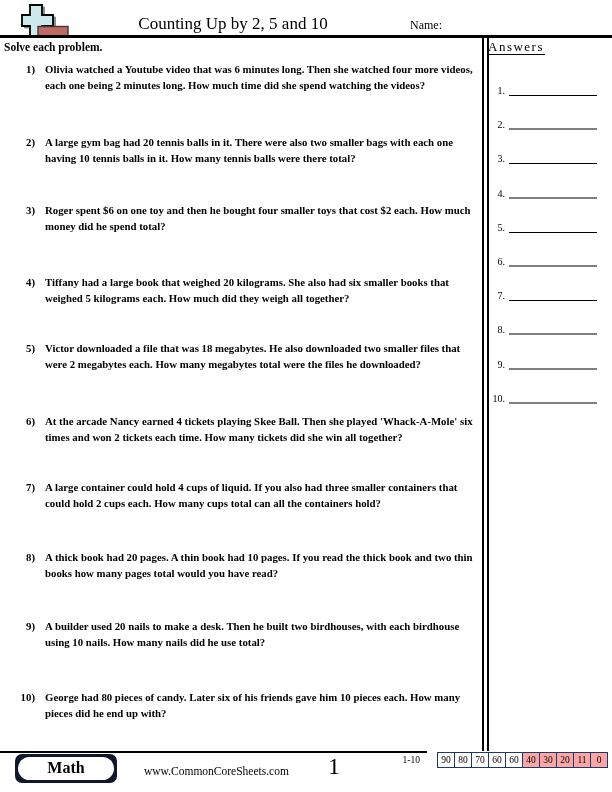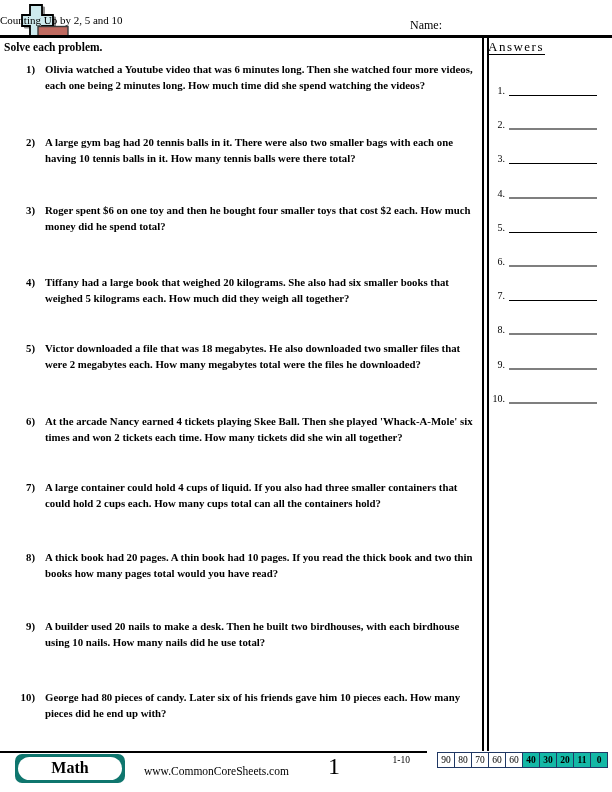--- a/index.html
+++ b/index.html
@@ -3,52 +3,52 @@
 <meta charset="utf-8">
 <style>
   html,body{margin:0;padding:0;}
   body{
     width:612px;height:792px;position:relative;background:#fff;color:#000;
     font-family:"Liberation Serif", serif;overflow:hidden;
   }
   
   .header-line{position:absolute;left:0;top:35px;width:612px;height:2.5px;background:#000;}
   .logo{position:absolute;left:10px;top:2px;width:80px;height:36px;}
-  .title{position:absolute;left:0;top:14px;width:466px;text-align:left;font-size:11px;}
+  .title{position:absolute;left:0;top:14px;width:466px;text-align:center;font-size:17px;}
   .name-label{position:absolute;left:410px;top:18px;font-size:12px;}
   .instruction{position:absolute;left:4px;top:41px;font-size:11.5px;font-weight:bold;text-align:right;}
   
   .vsep{position:absolute;left:482px;top:38px;height:713px;width:7px;
         border-left:2px solid #000;border-right:2px solid #000;box-sizing:border-box;}
   .answers-title{position:absolute;left:487px;top:39px;width:122px;
         font-size:13px;font-weight:normal;}
   .answers-title span{letter-spacing:1.5px;border-bottom:1.5px solid #000;padding:0 1px;}
   .answer{position:absolute;left:485px;width:112px;height:14px;display:flex;
         align-items:flex-end;font-size:10px;}
   .anum{width:20px;text-align:right;flex:none;}
   .aline{flex:1;margin-left:4px;height:13px;}
   .answer.black .aline{border-bottom:1.2px solid #000;}
   .answer.gray .aline{border-bottom:2px solid #7f7f7f;}
   
   .problem{position:absolute;left:0;display:flex;font-size:10.8px;line-height:16px;}
   .pnum{width:35px;flex:none;text-align:right;font-weight:bold;padding-right:10px;}
   .ptext{width:436px;font-weight:bold;}
   
   .footer-line{position:absolute;left:0;top:751px;width:427px;height:2px;background:#000;}
-  .badge{position:absolute;left:15px;top:754px;width:110px;height:29px;background:#0f766e;border-radius:7px;}
+  .badge{position:absolute;left:15px;top:754px;width:102px;height:29px;background:#0f172a;border-radius:7px;}
   .badge-inner{position:absolute;left:3px;top:3px;right:3px;bottom:3px;background:#fff;
         border-radius:12px;text-align:center;font-weight:bold;font-size:16px;line-height:22px;}
   .website{position:absolute;left:144px;top:765px;font-size:11.5px;}
   .page-num{position:absolute;left:322px;top:753px;width:24px;text-align:center;font-size:24px;}
   .score{position:absolute;top:752px;right:4px;display:flex;align-items:center;font-size:9.5px;}
-  .score-label{margin-right:15px;}
+  .score-label{margin-right:5px;}
   .cell{width:16px;height:14px;line-height:14px;text-align:center;flex:none;
         border:1px solid #203864;background:#fff;margin-left:-1px;}
   .cell.first{margin-left:12px;}
-  .cell.hl{background:#14b8a6;font-weight:bold;}
+  .cell.hl{background:#fca5a5;}
 </style>
 </head>
 <body>
 
 <svg class="logo" viewBox="0 0 80 36" aria-hidden="true">
   <path d="M20 3 H32 V13 H43 V24 H32 V34 H20 V24 H12 V13 H20 Z" transform="translate(2.5,2)" fill="#8c8c8c" stroke="#8c8c8c" stroke-width="1"></path>
   <path d="M20 3 H32 V13 H43 V24 H32 V34 H20 V24 H12 V13 H20 Z" fill="#cde9ed" stroke="#000" stroke-width="1.8"></path>
   <rect x="28" y="24.5" width="30" height="9.5" fill="#bf6a60" stroke="#3a3a3a" stroke-width="1.4"></rect>
 </svg>
 <div class="header-line"></div>

